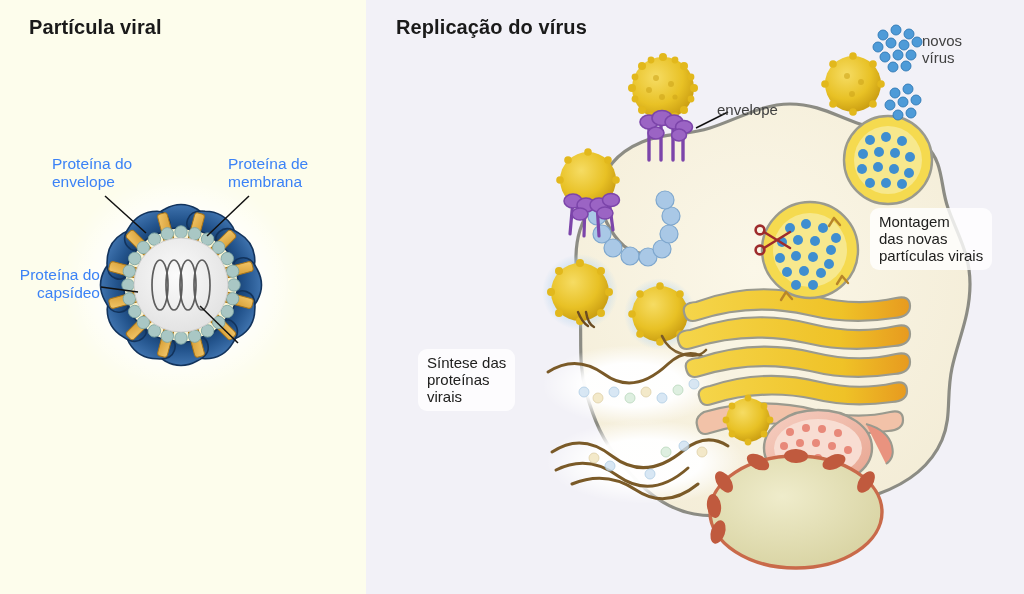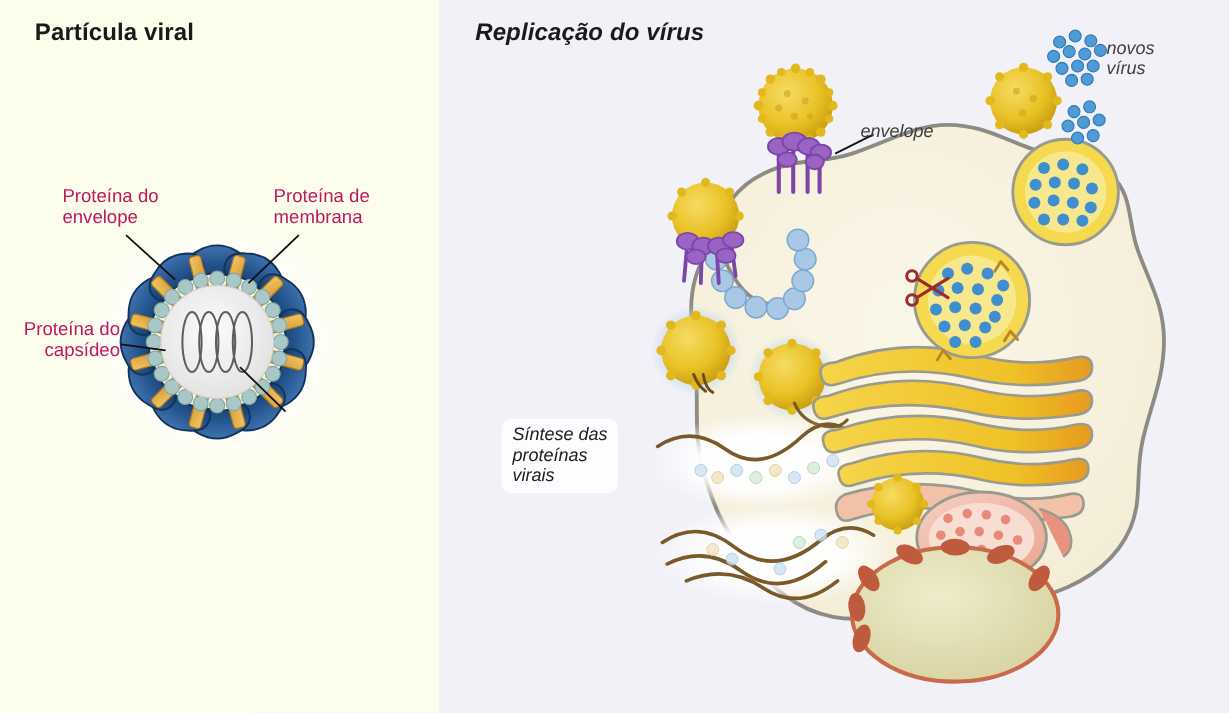--- a/index.html
+++ b/index.html
@@ -6,21 +6,21 @@
   html,body{margin:0;padding:0;}
   body{
     width:1024px;height:594px;overflow:hidden;
     font-family:"Liberation Sans","DejaVu Sans",sans-serif;
     background:#f2f1f7;
   }
   #stage{position:relative;width:887px;height:594px;}
 
   .panel{position:absolute;top:0;height:594px;}
   #panel-left{left:0;width:366px;background:#fdfdec;}
-  #panel-right{left:366px;width:658px;background:#f2f1f7;font-style:italic;}
+  #panel-right{left:366px;width:658px;background:#f2f1f7;}
 
   .panel-title{
     position:absolute;font-weight:bold;color:#1a1a1a;
     font-size:20px;letter-spacing:.1px;white-space:nowrap;
   }
   #title-left{left:29px;top:16px;}
   #title-right{left:30px;top:16px;}
 
   svg.layer{position:absolute;left:0;top:0;overflow:visible;}
 
@@ -33,21 +33,21 @@
     font-size:15px;line-height:1.14;color:#20201f;
     white-space:pre-line;
   }
   
   .plainlabel{
     position:absolute;font-size:15px;line-height:1.14;
     color:#404040;white-space:pre-line;
   }
   .leftlabel{
     position:absolute;font-size:15.5px;line-height:1.16;
-    color:#be185d;white-space:pre-line;
+    color:#3b82f6;white-space:pre-line;
   }
   .tr{text-align:right;}
 </style>
 </head>
 <body>
 
 <div id="stage">
 
   <div class="panel" id="panel-left">
 
@@ -586,15 +586,18 @@
 
     <div class="plainlabel" id="lbl-novos" style="left:556px;top:32px;">novos
 vírus</div>
 
 
     <div class="callout" id="lbl-sintese-prot" style="left:52px;top:349px;">Síntese das
 proteínas
 virais</div>
 
 
+    <div class="callout" id="lbl-montagem" style="left:504px;top:208px;">Montagem
+das novas
+partículas virais</div>
   </div>
 
 </div>
 
 </body></html>

